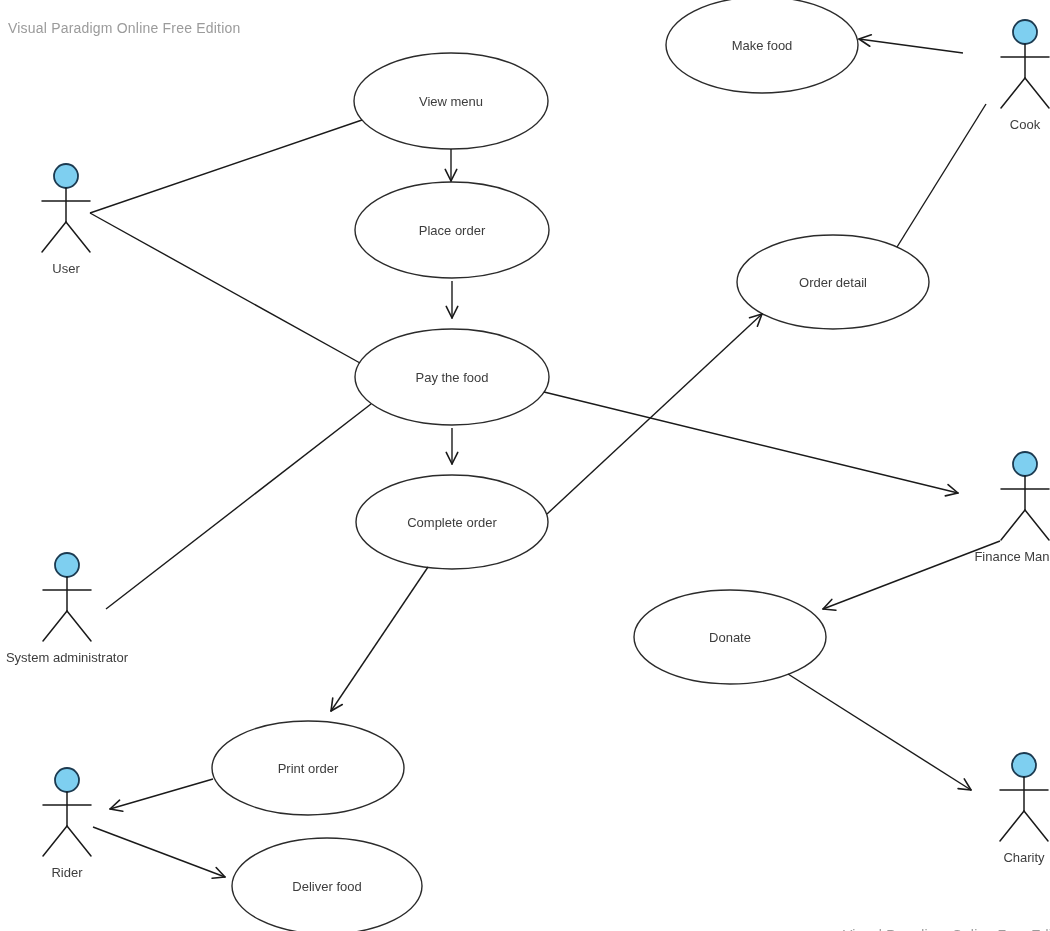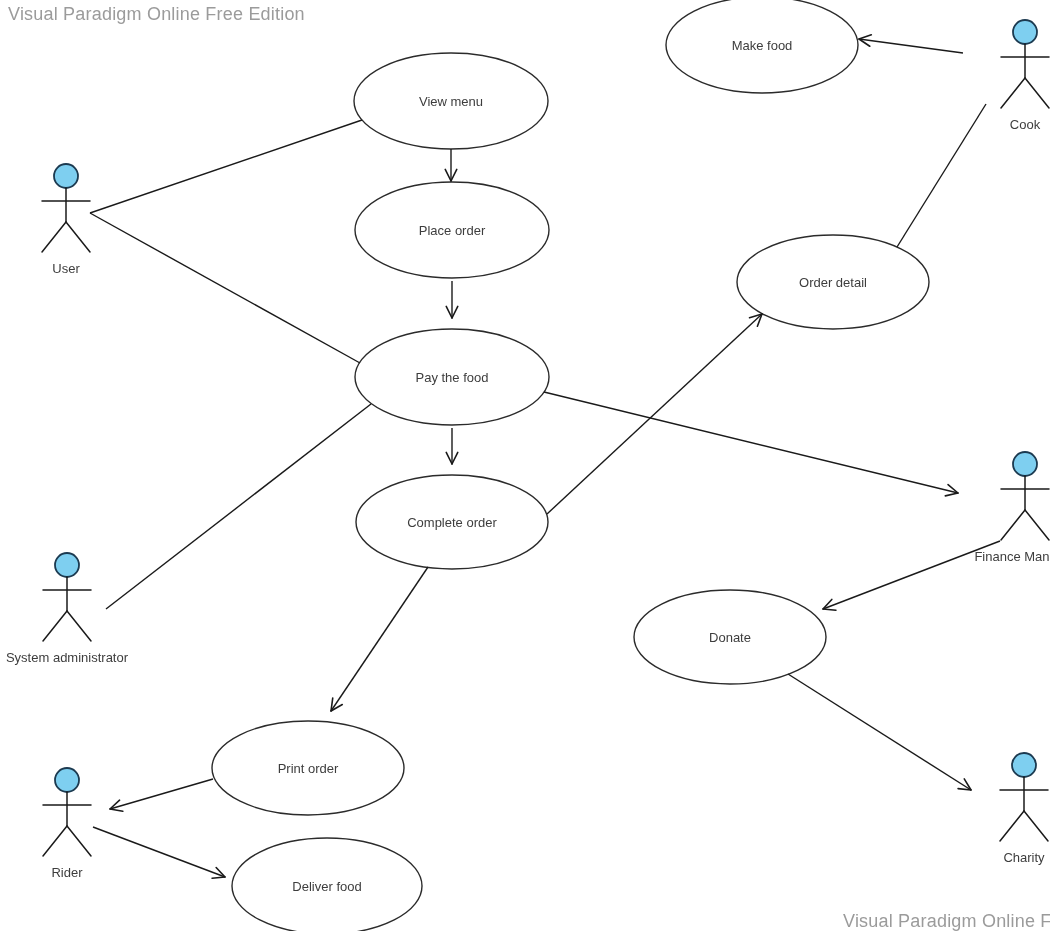--- a/index.html
+++ b/index.html
@@ -10,24 +10,25 @@
   }
   #canvas {
     position: relative;
     width: 1050px;
     height: 931px;
     overflow: hidden;
     background: #ffffff;
   }
   .watermark {
     position: absolute;
-    font-size: 18px;
+    font-size: 14px;
     letter-spacing: 0.2px;
     white-space: nowrap;
     user-select: none;
+    margin-top: 16px;
   }
   #wm-top { left: 8px; top: 4px; }
   #wm-bottom { left: 843px; top: 911px; }
   svg { position: absolute; left: 0; top: 0; }
   svg text {
     font-family: "Liberation Sans", sans-serif;
     font-size: 13px;
   }
 </style>
 </head>

